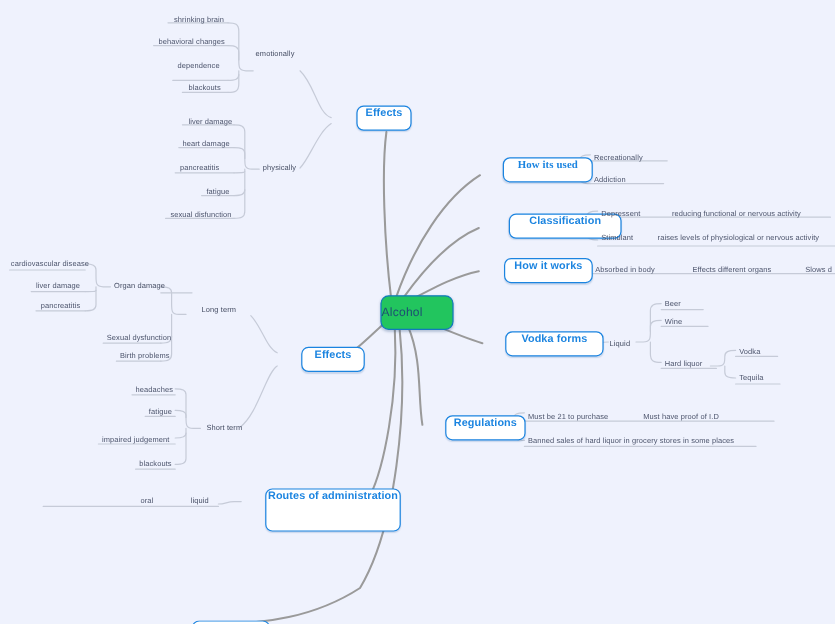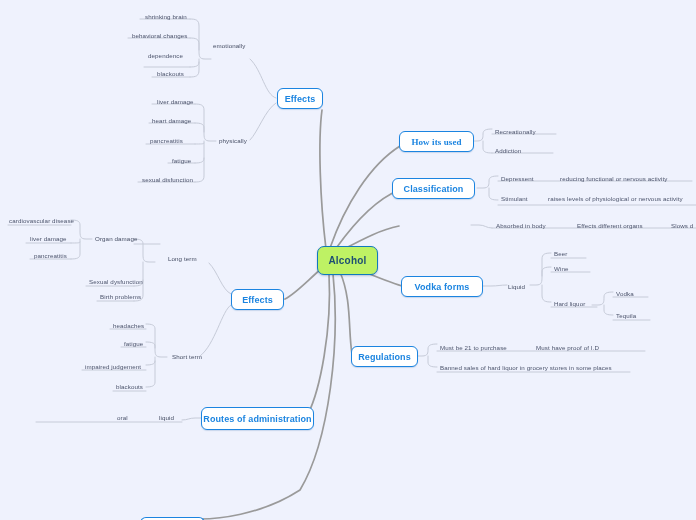--- a/index.html
+++ b/index.html
@@ -24,44 +24,43 @@
     height: 520px;
     pointer-events: none;
   }
   
   .node {
     position: absolute;
     box-sizing: border-box;
     white-space: nowrap;
   }
   .node-root {
-    background: #bef264;
+    background: #22c55e;
     border: 1px solid #1079bd;
     border-radius: 7px;
     color: #1d4e73;
-    font-weight: bold;
+    font-weight: normal;
     font-size: 10px;
     letter-spacing: .2px;
     display: flex;
     align-items: center;
-    justify-content: center;
     box-shadow: 0 1px 2px rgba(20,60,110,.25);
   }
   .node-main {
     background: #ffffff;
     border: 1.6px solid #1b84e0;
     border-radius: 6px;
     color: #1b84e0;
     font-weight: bold;
     font-size: 9px;
     letter-spacing: .1px;
     display: flex;
-    align-items: center;
     justify-content: center;
     box-shadow: 0 1px 1px rgba(30,90,160,.18);
+    margin-left: 20px;
   }
   .node-main.clipped {
     border-radius: 6px 6px 0 0;
     border-bottom: none;
     background: #ffffff;
   }
   .leaf {
     position: absolute;
     color: #4b536b;
     font-size: 6.2px;
@@ -183,38 +182,41 @@
   </div>
 
   <div class="node node-main" style="left:277px; top:88px; width:46px; height:21px;">
     <span>Effects</span>
   </div>
 
   <div class="node node-main" style="left:399px; top:131px; width:75px; height:21px;font-family:Liberation Serif, serif;">
     <span>How its used</span>
   </div>
 
-  <div class="node node-main" style="left:392px; top:178px; width:83px; height:21px;">
+  <div class="node node-main" style="left:404px; top:178px; width:94px; height:21px;">
     <span>Classification</span>
   </div>
 
+  <div class="node node-main" style="left:400px; top:215px; width:74px; height:21px;">
+    <span>How it works</span>
+  </div>
 
   <div class="node node-main" style="left:401px; top:276px; width:82px; height:21px;">
     <span>Vodka forms</span>
   </div>
 
   <div class="node node-main" style="left:351px; top:346px; width:67px; height:21px;">
     <span>Regulations</span>
   </div>
 
   <div class="node node-main" style="left:231px; top:289px; width:53px; height:21px;">
     <span>Effects</span>
   </div>
 
-  <div class="node node-main" style="left:201px; top:407px; width:113px; height:23px;">
+  <div class="node node-main" style="left:201px; top:407px; width:113px; height:36px;">
     <span>Routes of administration</span>
   </div>
 
   <div class="node node-main clipped" style="left:140px; top:517px; width:65px; height:10px;">
     <span></span>
   </div>
 
   <div class="leaf mid" style="left:213px; top:41px;">emotionally</div>
   <div class="leaf" style="left:145px; top:12px;">shrinking brain</div>
   <div class="leaf" style="left:132px; top:31px;">behavioral changes</div>

